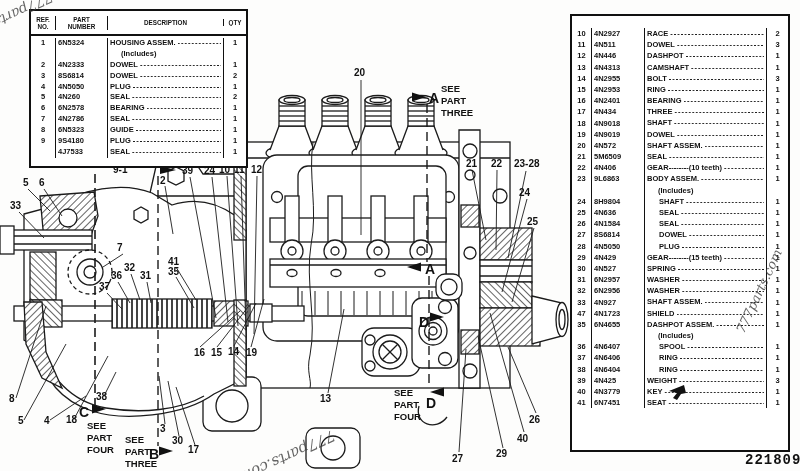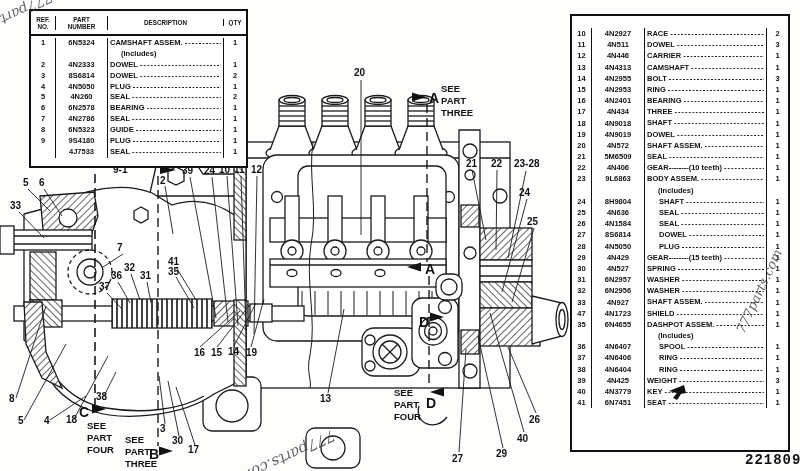--- a/index.html
+++ b/index.html
@@ -9,21 +9,21 @@
   #overlay{position:absolute;left:0;top:0;z-index:30;pointer-events:none;}
   .ptable{position:absolute;background:#fff;border:2px solid #111;box-sizing:border-box;
           font-weight:bold;z-index:10;}
   .left-table{left:29px;top:9px;width:219px;height:159px;}
   .right-table{left:570px;top:14px;width:220px;height:438px;padding-top:12px;}
   .thead{display:flex;border-bottom:2px solid #111;height:23px;align-items:center;
          text-align:center;font-size:6.3px;line-height:7px;}
   .thead .hc{white-space:pre-line;}
   .c{box-sizing:border-box;padding:0 2px;overflow:hidden;}
   .ref{width:25px;border-right:1.5px solid #111;text-align:center;flex:none;}
-  .part{width:52px;border-right:1.5px solid #111;flex:none;text-align:center;}
+  .part{width:52px;border-right:1.5px solid #111;flex:none;}
   .desc{flex:1;border-right:1.5px solid #111;display:flex;align-items:flex-end;}
   .qty{width:22px;text-align:center;flex:none;}
   .right-table .ref{width:20px;}
   .right-table .part{width:53px;}
   .right-table .qty{width:21px;}
   .trow{display:flex;height:10.9px;font-size:7.5px;line-height:10.9px;}
   .right-table .trow{height:11.2px;line-height:11.2px;}
   .tbody{padding-top:2px;}
   .right-table .tbody{padding-top:0;}
   .dt{white-space:nowrap;}
@@ -372,21 +372,21 @@
     <span class="c part hc">PART
 NUMBER</span>
     <span class="c desc hc" style="justify-content:center">DESCRIPTION</span>
     <span class="c qty hc">QTY</span>
   </div>
   <div class="tbody" id="left-tbody">
       <div class="trow">
         <span class="c ref">1</span>
         <span class="c part">6N5324</span>
         <span class="c desc">
-          <span class="dt">CAMSHAFT ASSEM.</span>
+          <span class="dt">HOUSING ASSEM.</span>
           <span class="dash">----------------------------------------------------------------------</span>
         </span>
         <span class="c qty">1</span>
       </div>
       <div class="trow inc">
         <span class="c ref"></span>
         <span class="c part"></span>
         <span class="c desc">
           <span class="dt">(Includes)</span>
           <span class="dash"></span>
@@ -494,21 +494,21 @@
         <span class="c desc">
           <span class="dt">DOWEL</span>
           <span class="dash">----------------------------------------------------------------------</span>
         </span>
         <span class="c qty">3</span>
       </div>
       <div class="trow">
         <span class="c ref">12</span>
         <span class="c part">4N446</span>
         <span class="c desc">
-          <span class="dt">CARRIER</span>
+          <span class="dt">DASHPOT</span>
           <span class="dash">----------------------------------------------------------------------</span>
         </span>
         <span class="c qty">1</span>
       </div>
       <div class="trow">
         <span class="c ref">13</span>
         <span class="c part">4N4313</span>
         <span class="c desc">
           <span class="dt">CAMSHAFT</span>
           <span class="dash">----------------------------------------------------------------------</span>

